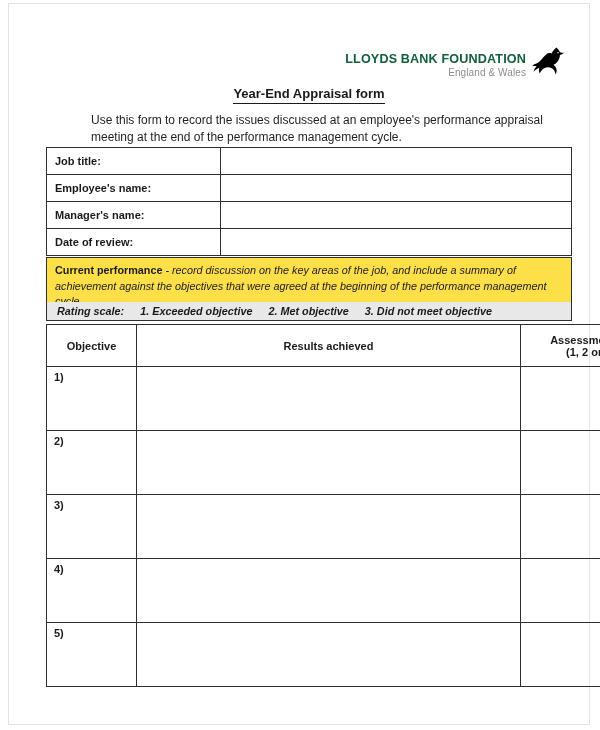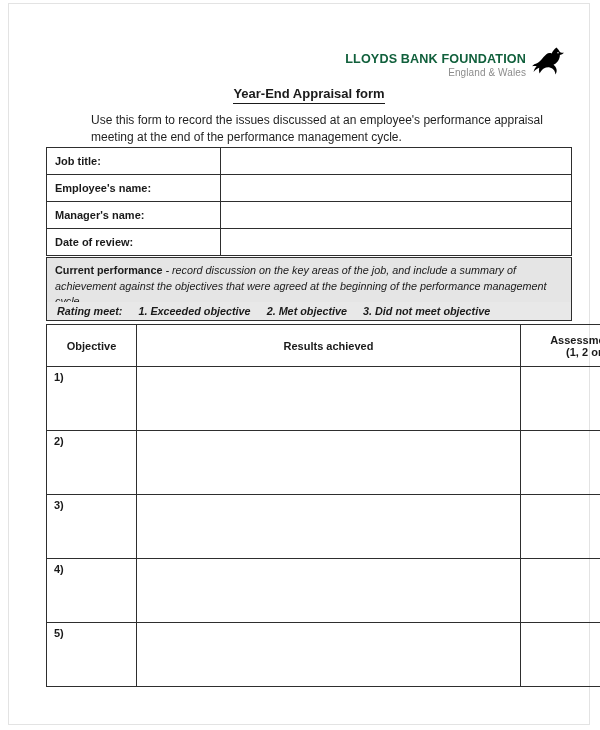--- a/index.html
+++ b/index.html
@@ -117,21 +117,21 @@
   }
 
   
   .perf-box {
     position: absolute;
     left: 37px;
     top: 253px;
     width: 526px;
     box-sizing: border-box;
     border: 1.3px solid #2e2e2e;
-    background: #e5e5e5;
+    background: #fde047;
     padding: 5px 8px 5px 8px;
     font-size: 10.8px;
     line-height: 15.5px;
     font-style: italic;
     color: #1a1a1a;
   }
   .perf-box b {
     font-style: normal;
     font-weight: bold;
   }
@@ -235,21 +235,21 @@
         <td class="val"></td>
       </tr>
     </tbody>
   </table>
 
   <div class="perf-box">
     <b>Current performance</b><span> - record discussion on the key areas of the job, and include a summary of achievement against the objectives that were agreed at the beginning of the performance management cycle.</span>
   </div>
 
   <div class="rating-row">
-    <span>Rating meet:</span><span class="sp"></span><span>1. Exceeded objective</span><span class="sp"></span><span>2. Met objective</span><span class="sp"></span><span>3. Did not meet objective</span>
+    <span>Rating scale:</span><span class="sp"></span><span>1. Exceeded objective</span><span class="sp"></span><span>2. Met objective</span><span class="sp"></span><span>3. Did not meet objective</span>
   </div>
 
   <table class="objectives">
     <thead>
       <tr>
         <th class="col-obj">Objective</th>
         <th class="col-res">Results achieved</th>
         <th class="col-ass">
           <div>Assessment</div>
           <div>(1, 2 or 3)</div>

